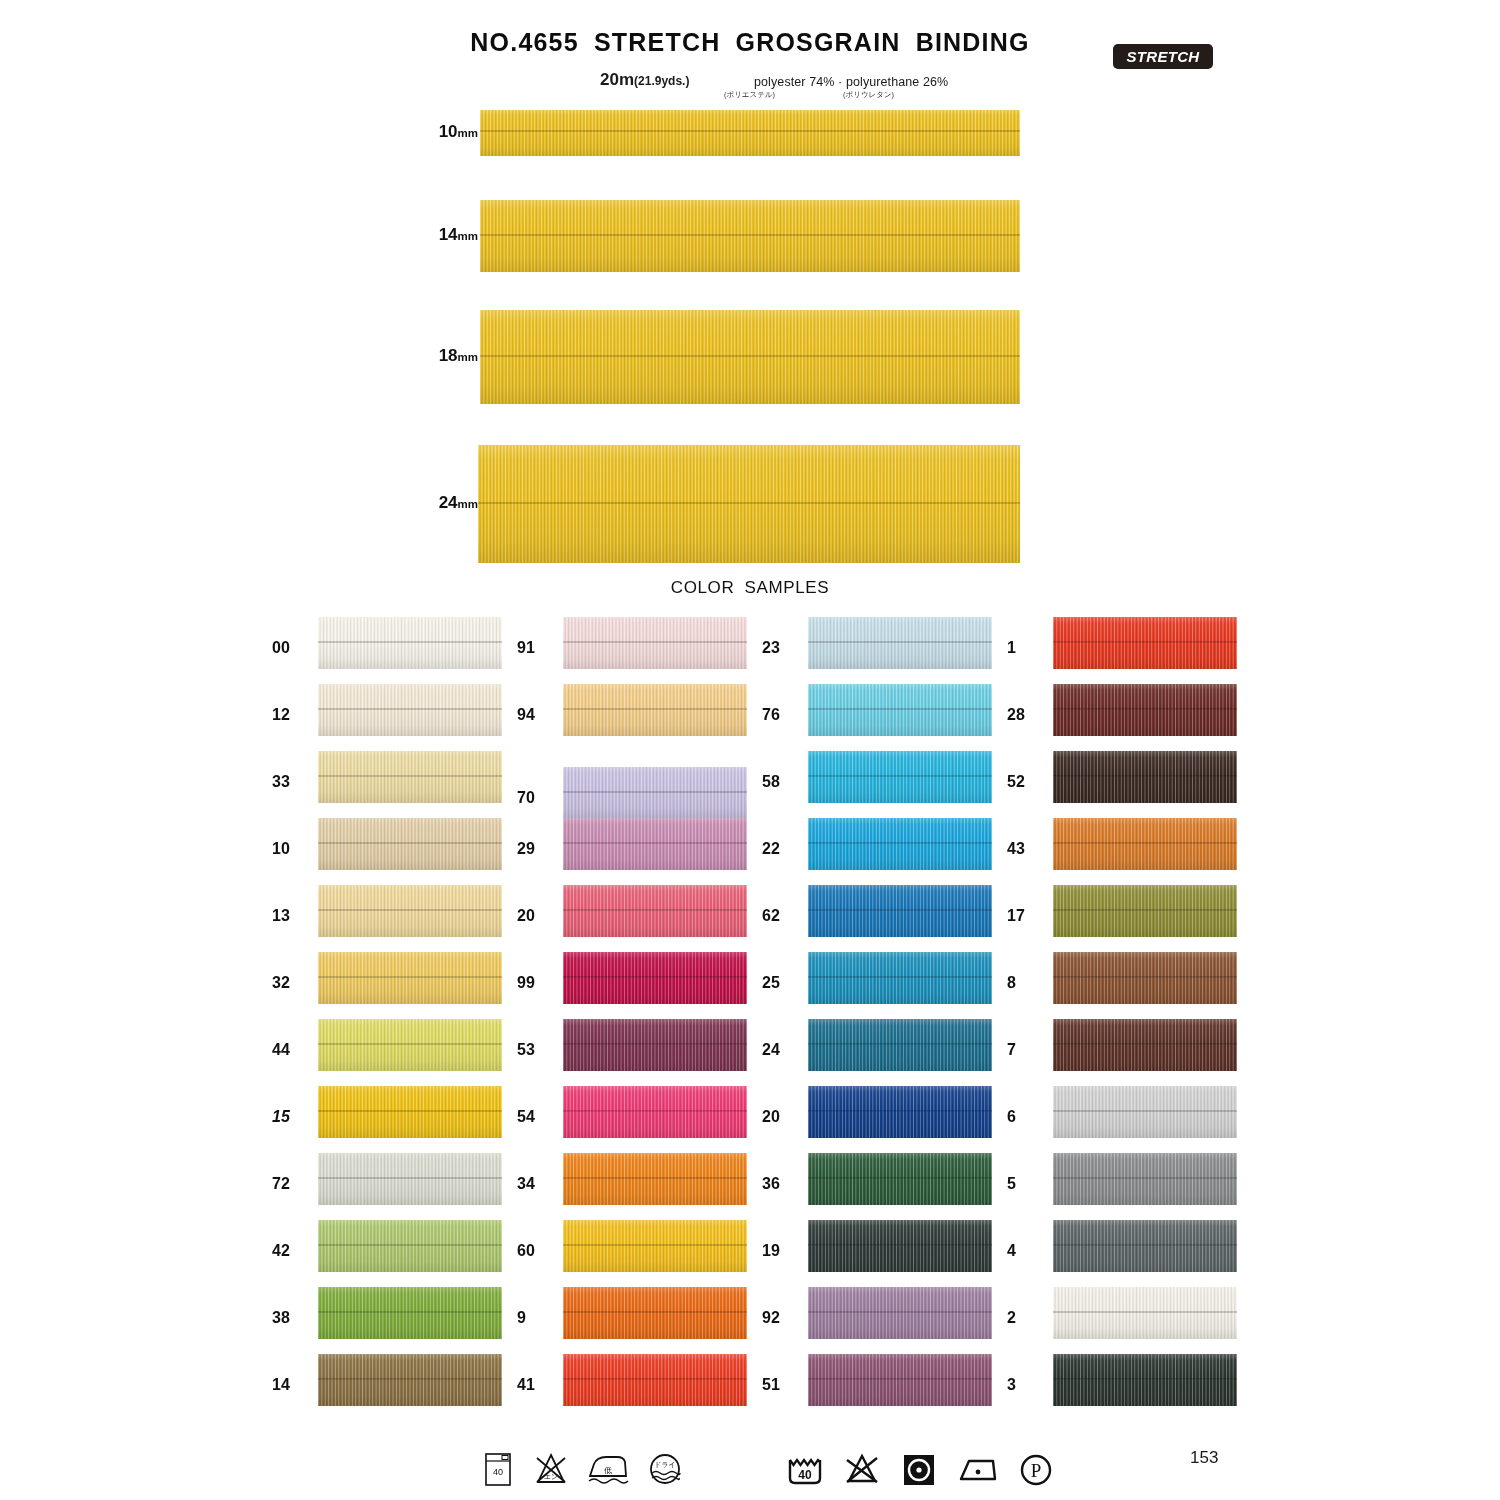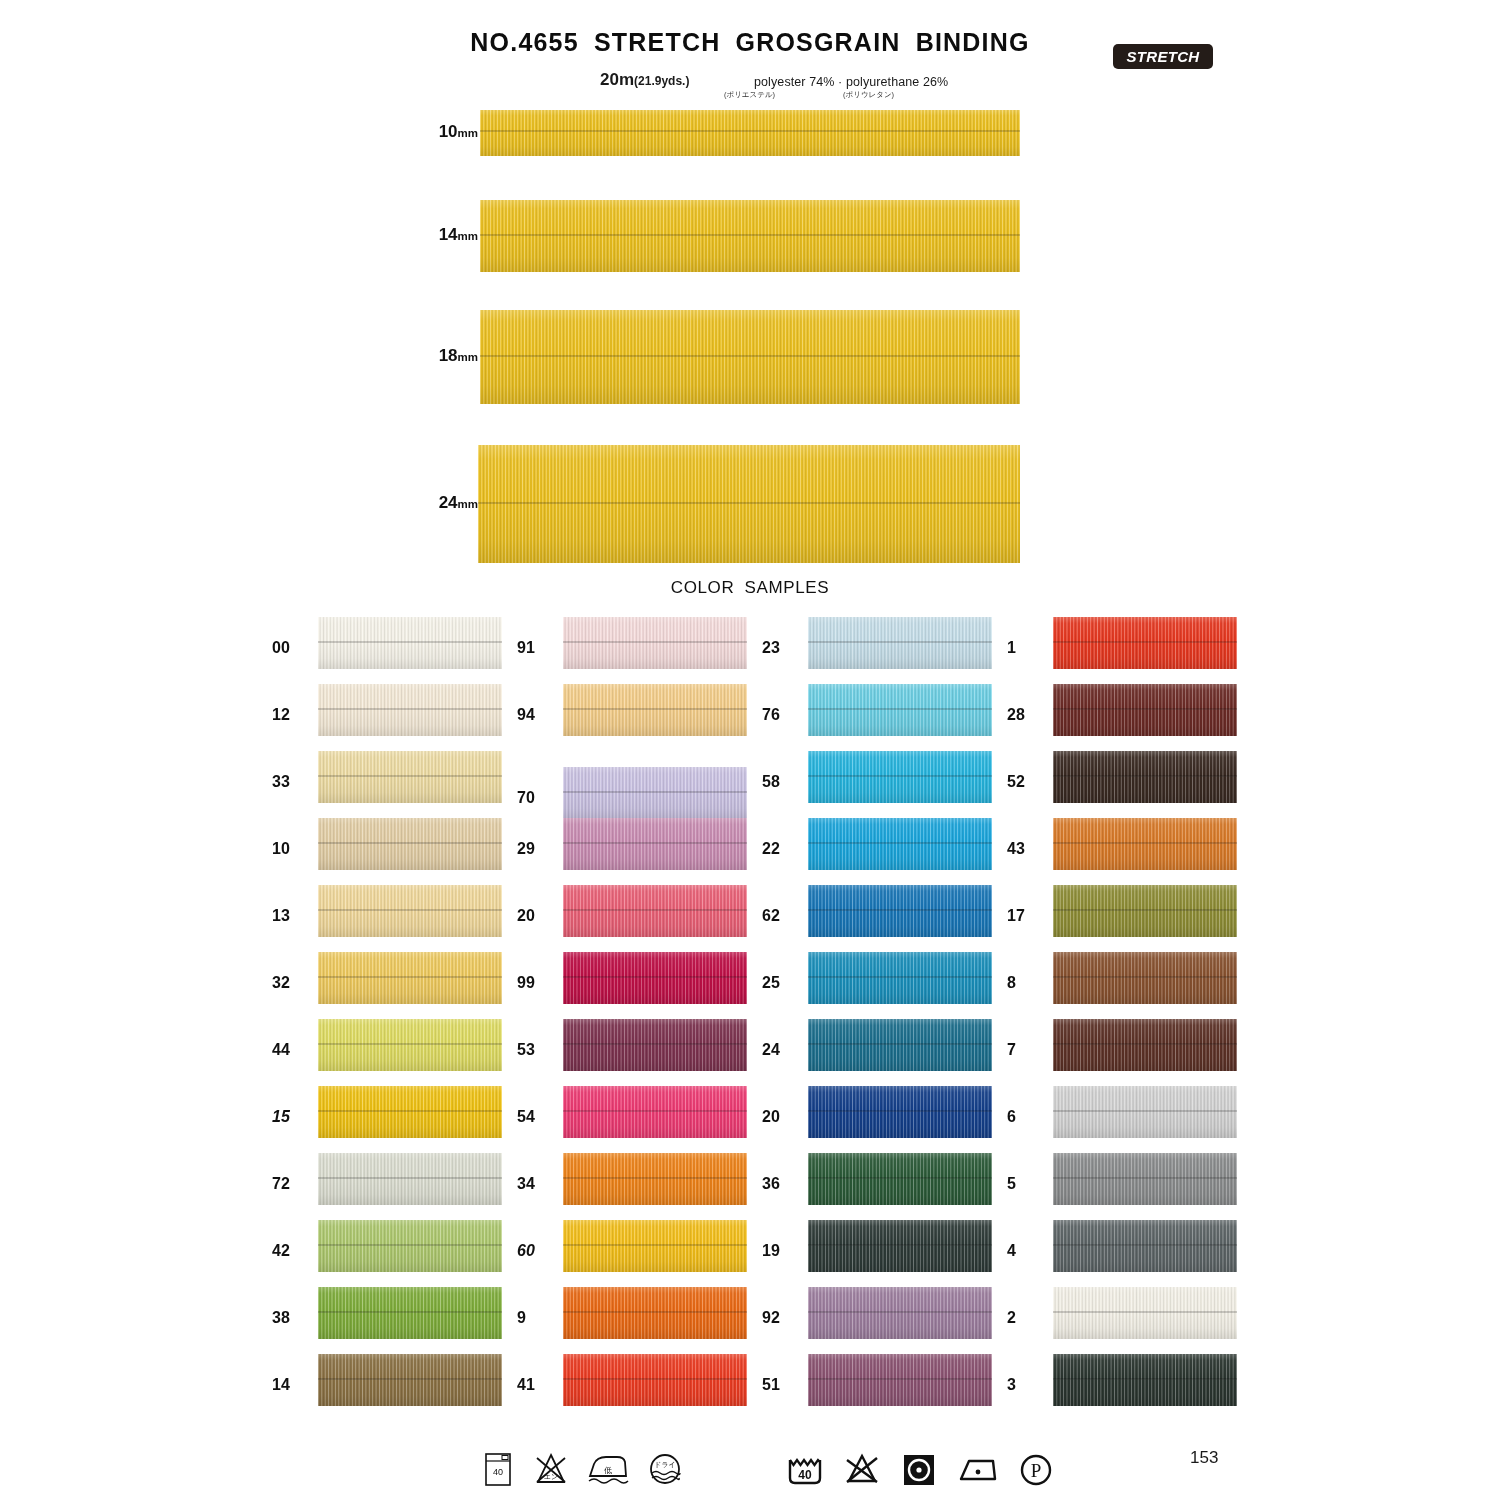--- a/index.html
+++ b/index.html
@@ -462,21 +462,21 @@
       <div class="swatch-item" style="top: 536px;">
         <div class="swatch-code">34</div>
         <div class="swatch-chip">
           <div class="ribbon" style="width: 184px; height: 52px; background: rgb(240, 132, 25);">
             <div class="ribs"></div>
             <div class="shade"></div>
             <div class="stitch" style="top: 24px;"></div>
           </div>
         </div>
       </div>
-      <div class="swatch-item" style="top: 603px; font-style: italic;">
+      <div class="swatch-item" style="top: 603px;">
         <div class="swatch-code">60</div>
         <div class="swatch-chip">
           <div class="ribbon" style="width: 184px; height: 52px; background: rgb(245, 192, 25);">
             <div class="ribs"></div>
             <div class="shade"></div>
             <div class="stitch" style="top: 24px;"></div>
           </div>
         </div>
       </div>
       <div class="swatch-item" style="top: 670px;">

